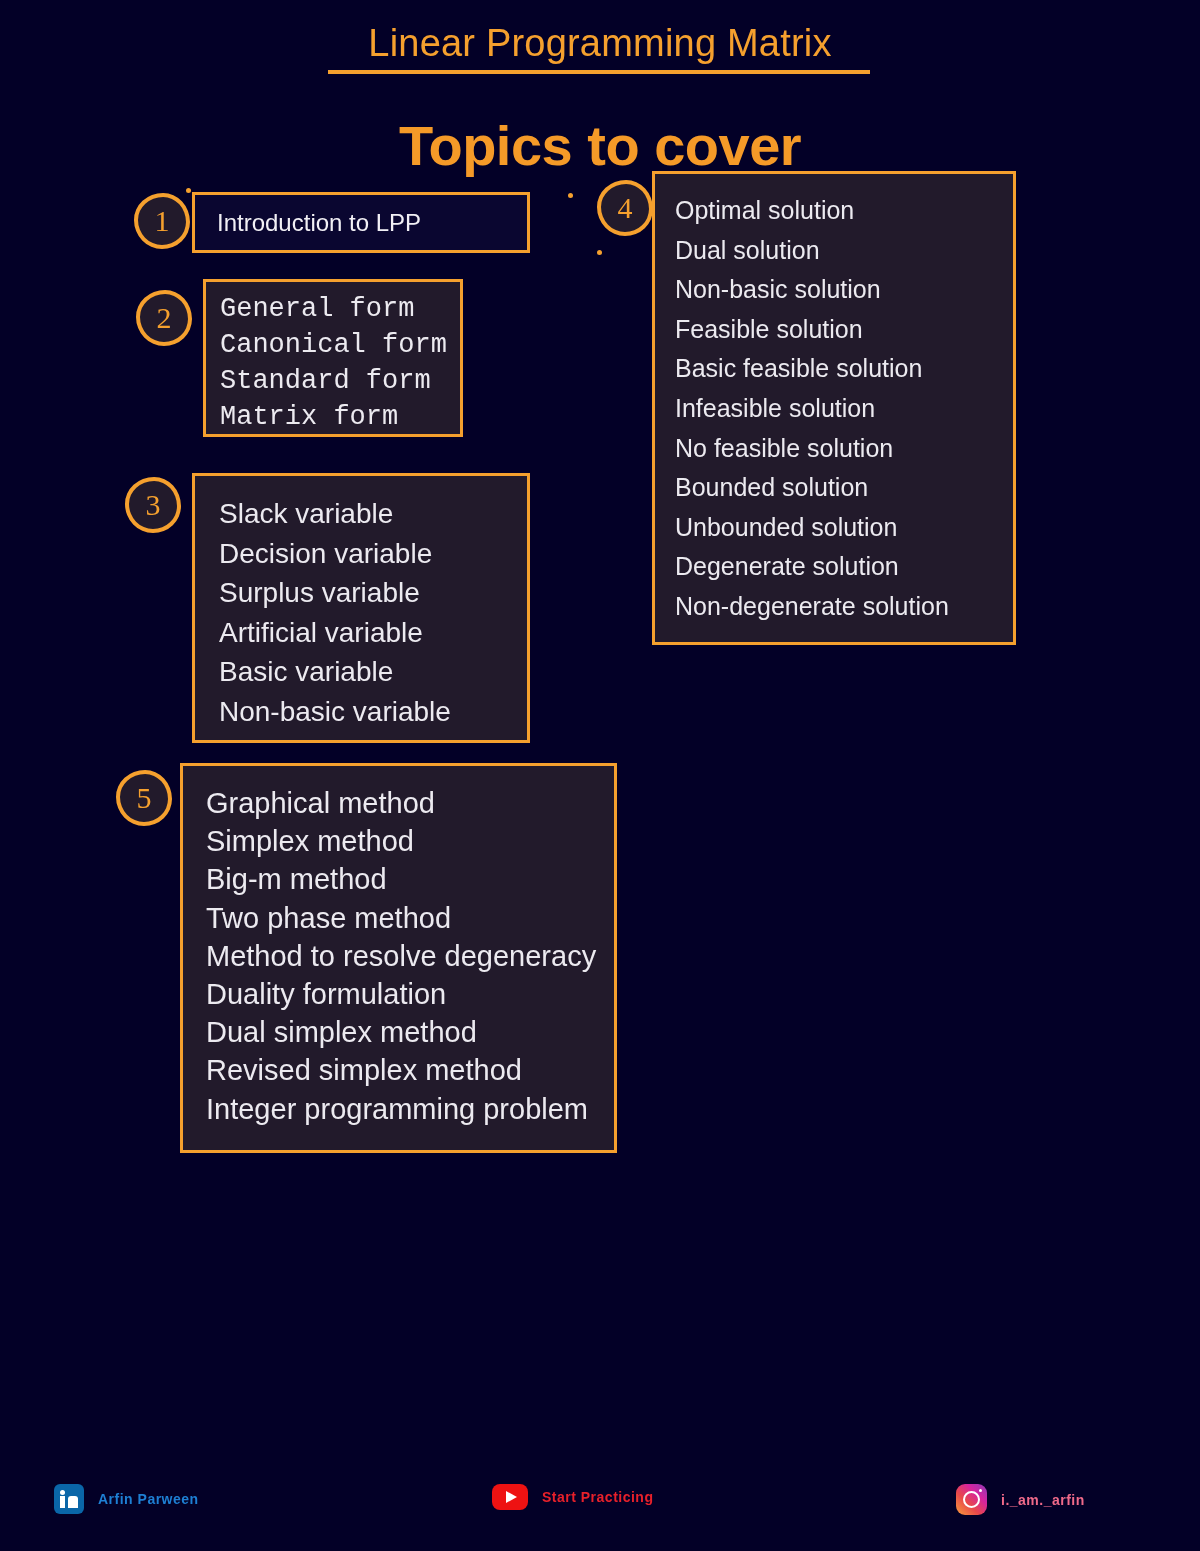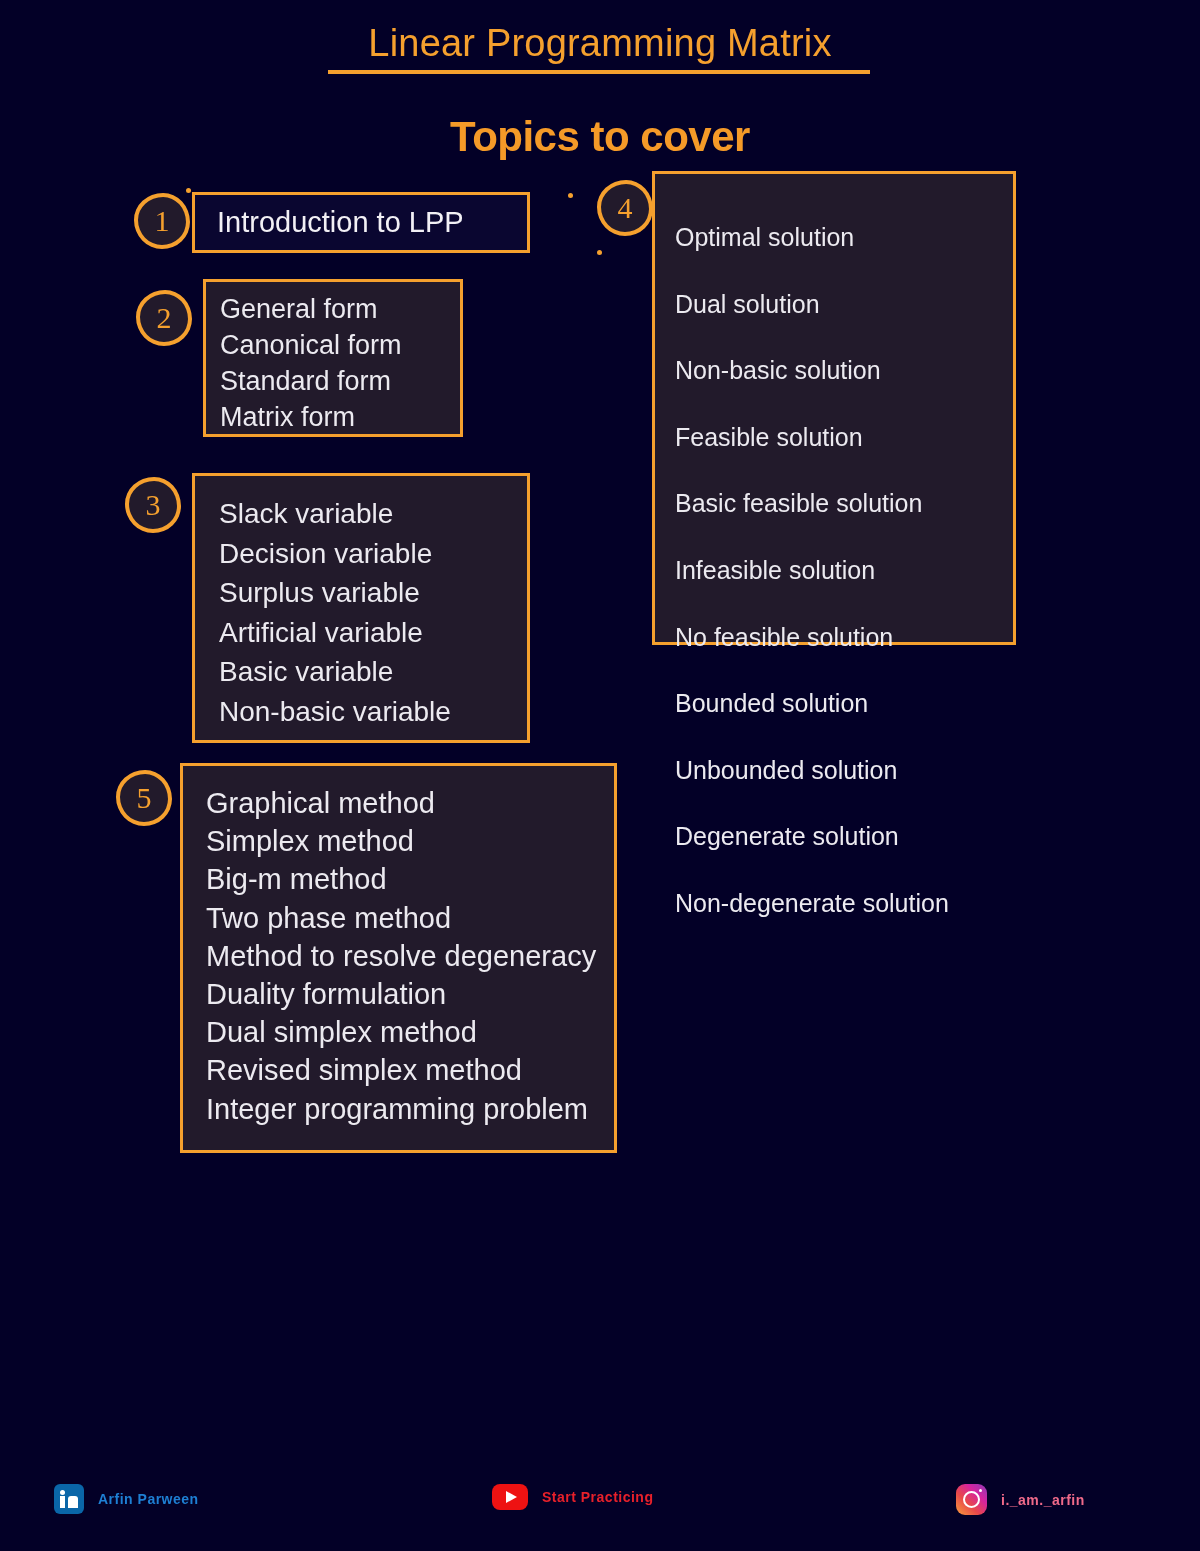--- a/index.html
+++ b/index.html
@@ -35,21 +35,21 @@
     height: 4px;
     background: #f5a02e;
   }
   .subtitle {
     position: absolute;
     left: 0;
     top: 113px;
     width: 1200px;
     text-align: center;
     color: #f59a28;
-    font-size: 42px;
+    font-size: 56px;
     font-weight: bold;
     letter-spacing: -0.5px;
   }
 
   
   .circle-num {
     position: absolute;
     width: 56px;
     height: 56px;
     border: 4px solid #f5a02e;
@@ -83,45 +83,46 @@
     white-space: nowrap;
   }
 
   
   #box-1 {
     left: 192px; top: 192px; width: 338px; height: 61px;
     background: #0a0630;
     display: flex; align-items: center;
   }
   #box-1 .single-line {
-    font-size: 29px;
+    font-size: 24px;
     padding-left: 22px;
     color: #f2f0f5;
   }
 
   
   #box-2 {
     left: 203px; top: 279px; width: 260px; height: 158px;
     padding: 9px 8px 0 14px;
+    font-family: Liberation Mono, monospace;
   }
   #box-2 li { font-size: 27px; line-height: 36px; }
 
   
   #box-3 {
     left: 192px; top: 473px; width: 338px; height: 270px;
     padding: 18px 0 0 24px;
   }
   #box-3 li { font-size: 28px; line-height: 39.5px; }
 
   
   #box-4 {
     left: 652px; top: 171px; width: 364px; height: 474px;
     padding: 17px 0 0 20px;
   }
-  #box-4 li { font-size: 25px; line-height: 39.6px; margin-top: 27px; }
+  #box-4 li { font-size: 25px; line-height: 39.6px; }
 
   
   #box-5 {
     left: 180px; top: 763px; width: 437px; height: 390px;
     padding: 18px 0 0 23px;
   }
   #box-5 li { font-size: 29px; line-height: 38.2px; }
 
   
   .stray-dot {

